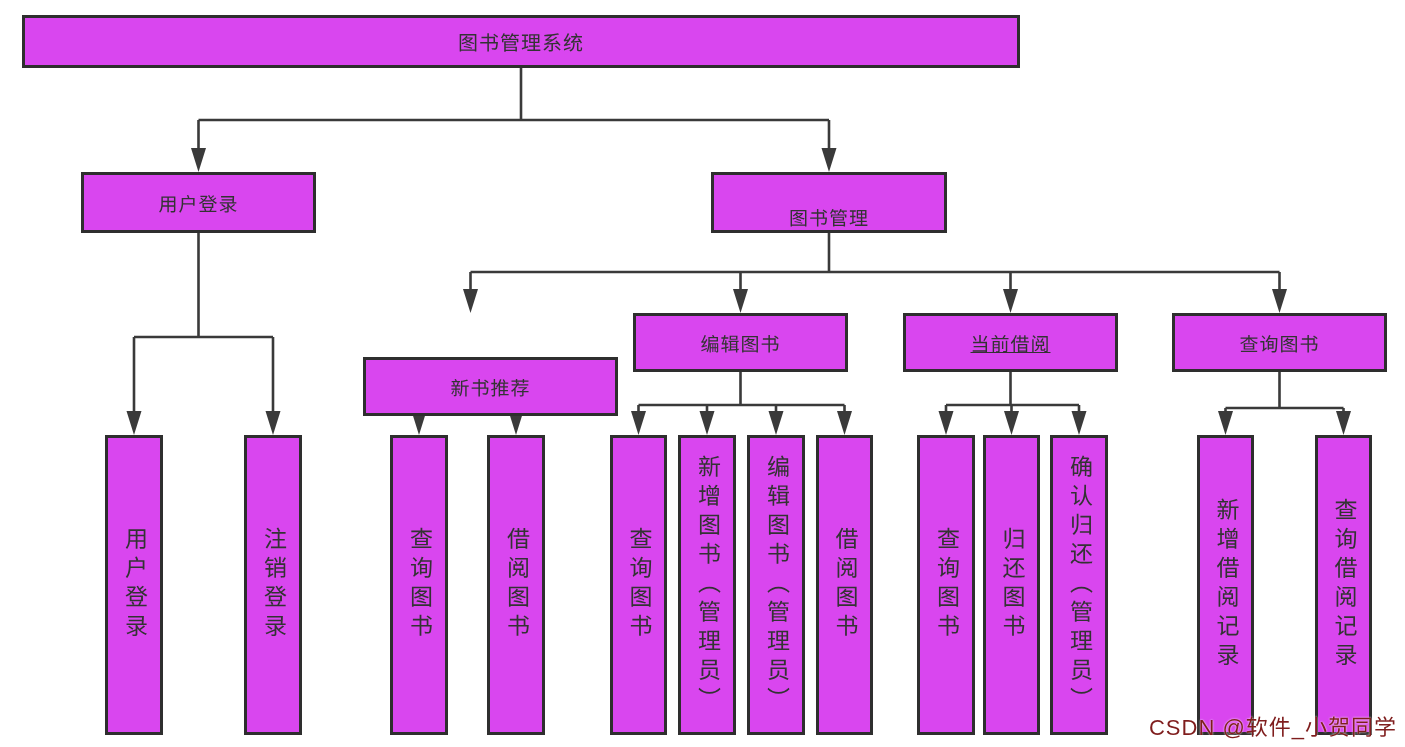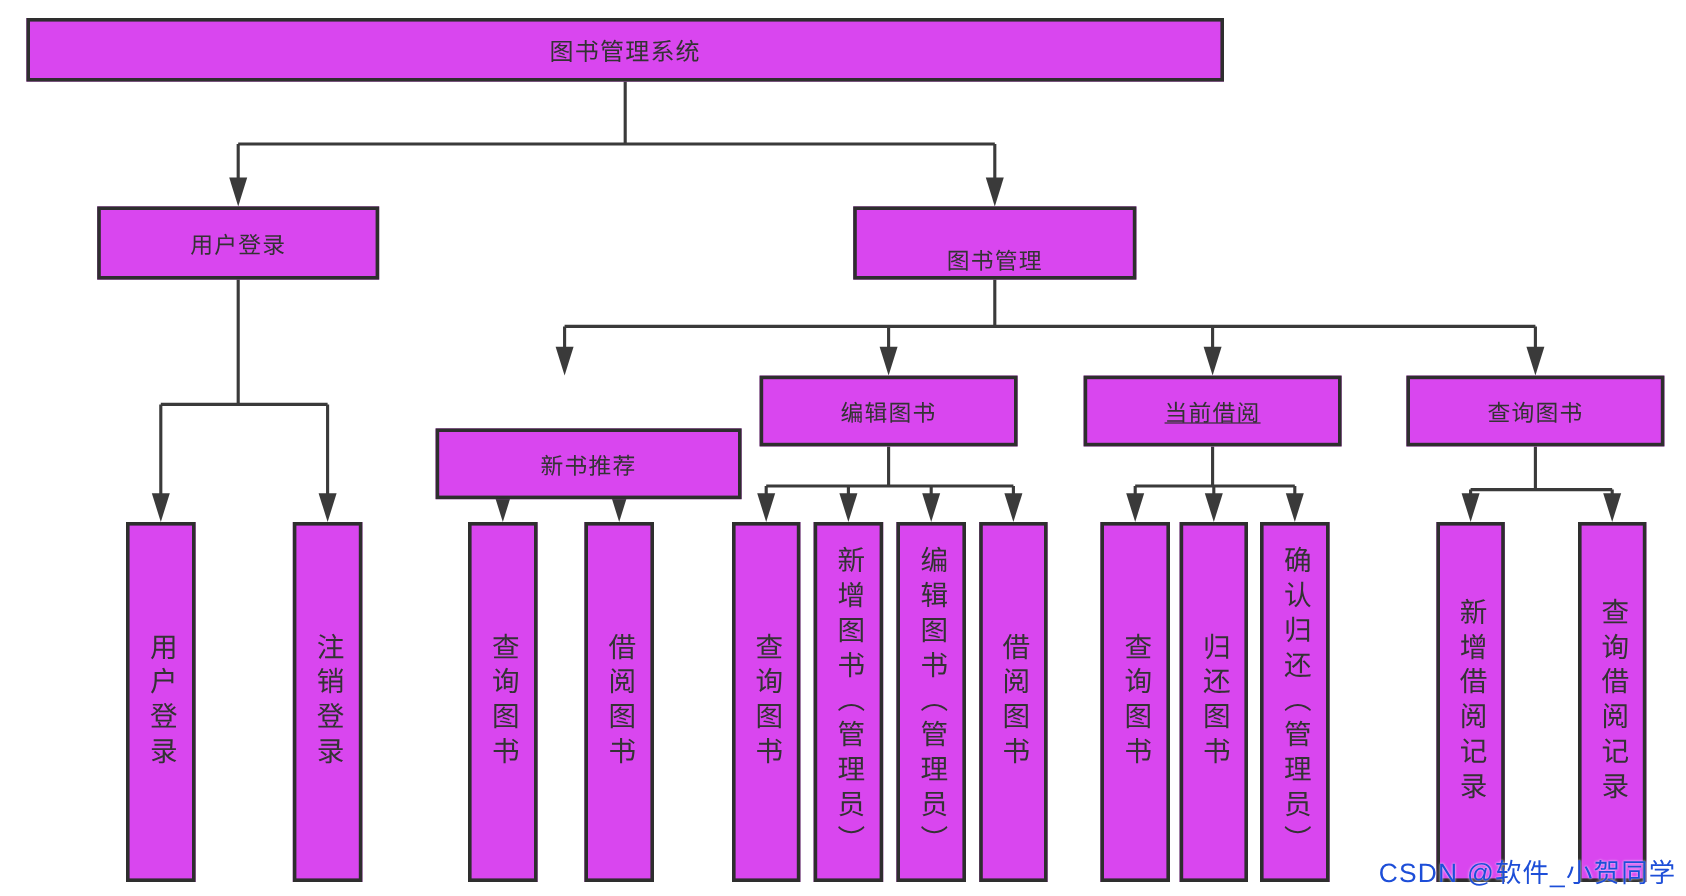--- a/index.html
+++ b/index.html
@@ -14,21 +14,21 @@
     box-sizing:border-box;z-index:1;color:#333333;
   }
   .hlabel{font-size:19px;letter-spacing:1px;white-space:nowrap;}
   .root .hlabel{font-size:20px;}
   .leaf .vlabel{
     writing-mode:vertical-rl;text-orientation:mixed;
     font-size:23px;letter-spacing:6px;line-height:1;white-space:nowrap;
   }
   .watermark{
     position:absolute;right:8px;bottom:6px;z-index:3;
-    color:#1d4ed8;font-size:22px;letter-spacing:1px;
+    color:#7f1d1d;font-size:22px;letter-spacing:1px;
     text-shadow:0 0 2px #ffffff;white-space:nowrap;
   }
 </style>
 </head>
 <body>
 
 <div class="canvas">
 
   <svg class="wires" width="1405" height="747" viewBox="0 0 1405 747">
     <g stroke="#3a3a3a" stroke-width="2.6" fill="none">

